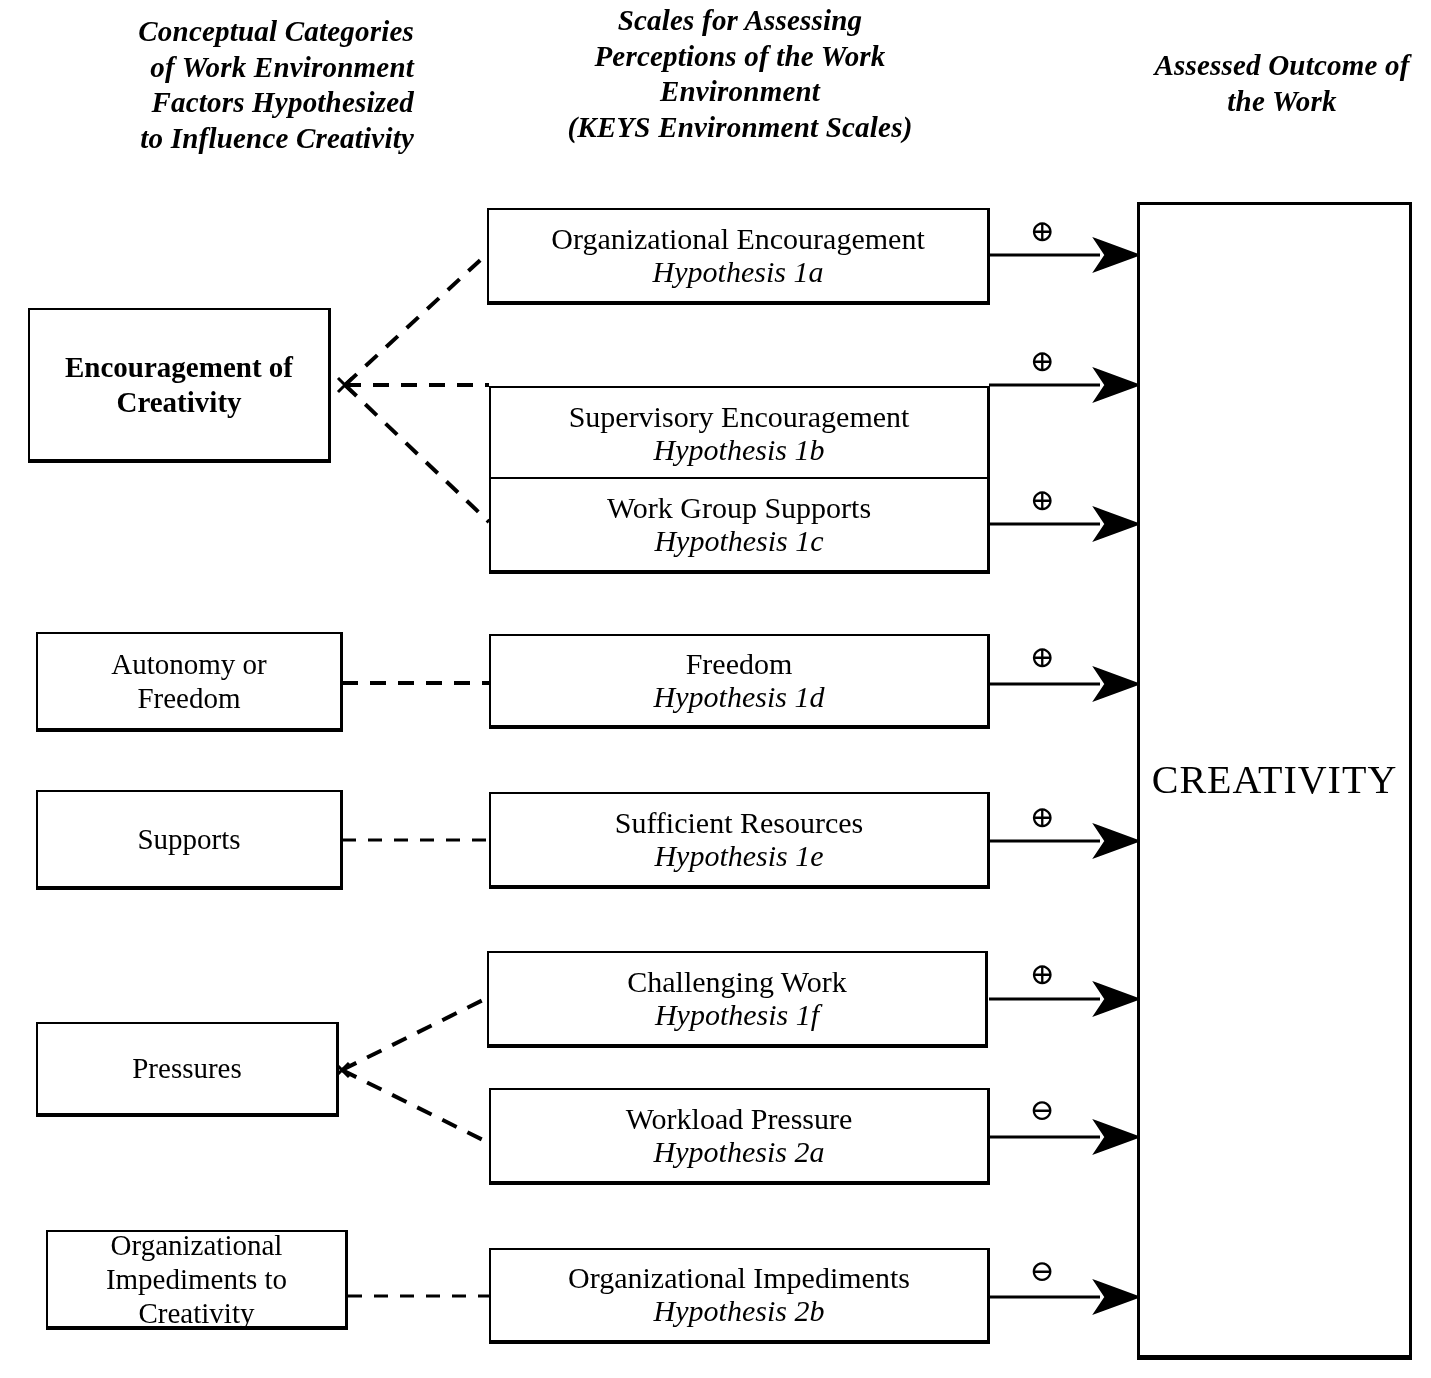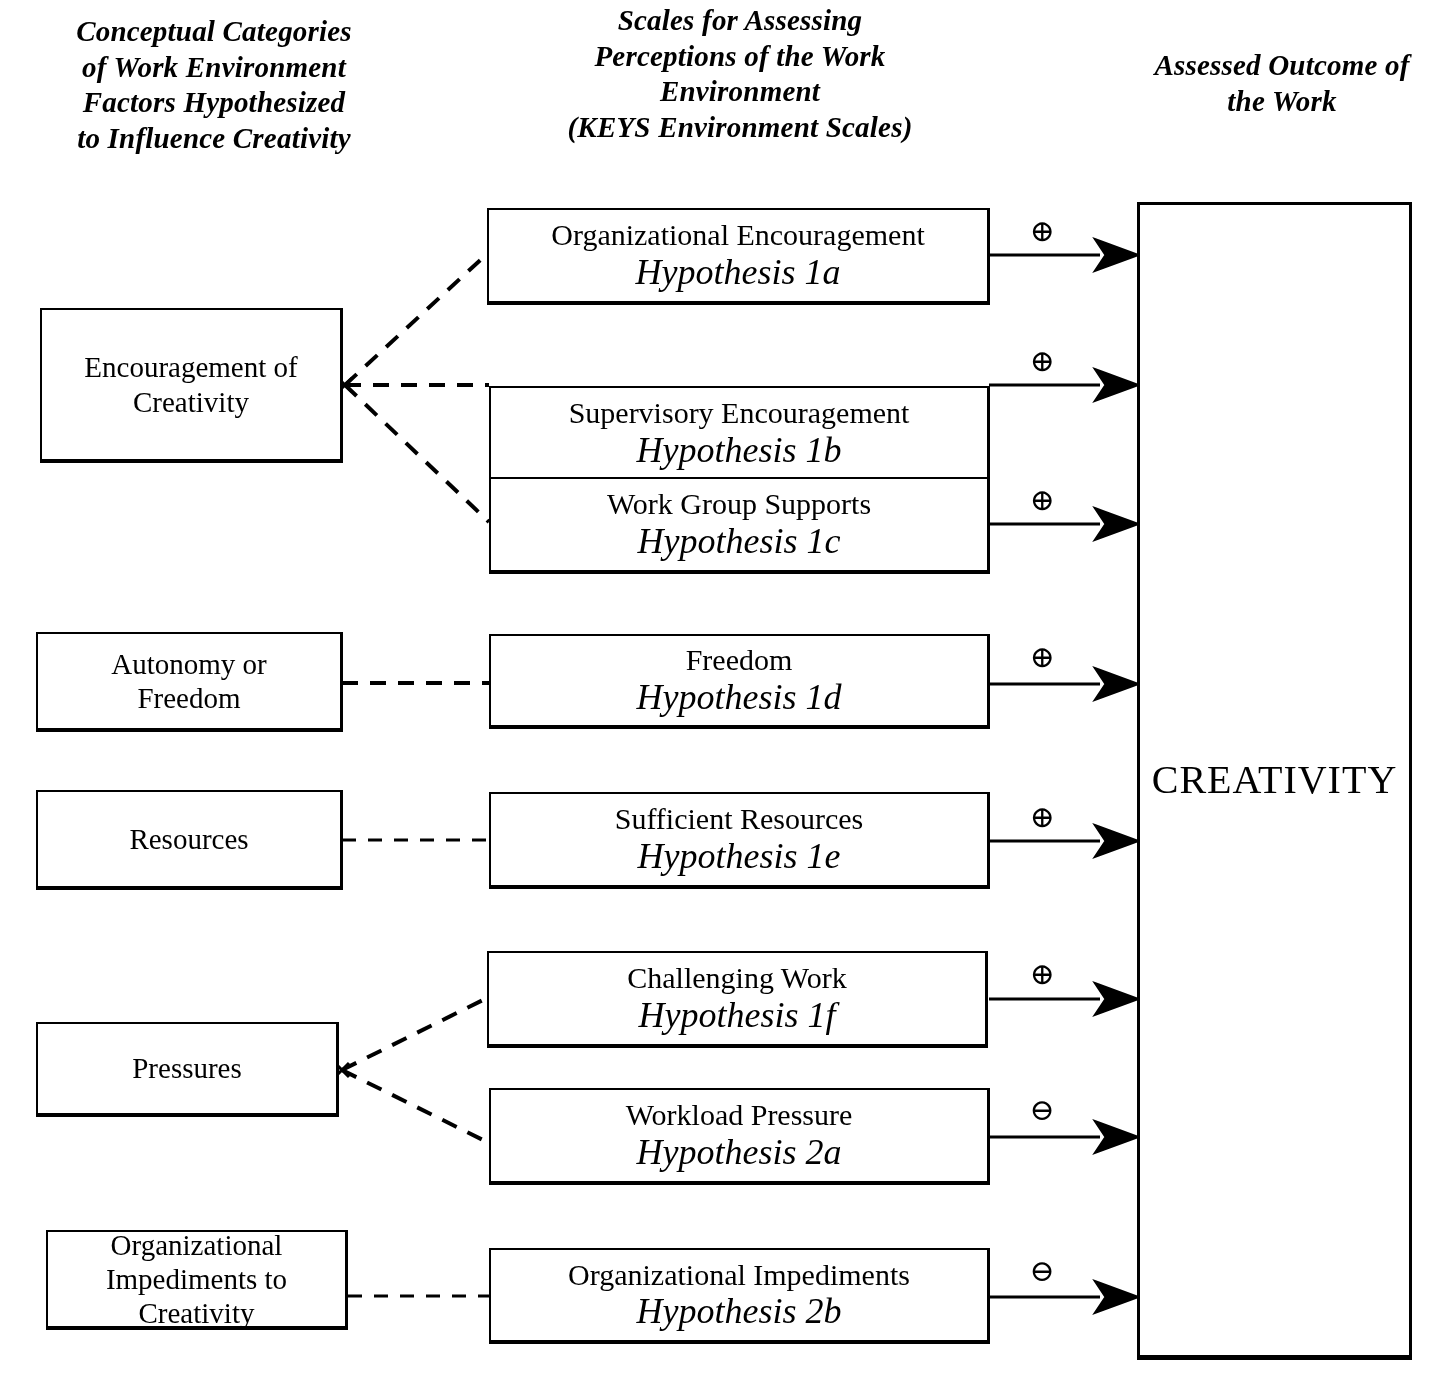--- a/index.html
+++ b/index.html
@@ -16,21 +16,21 @@
   }
   .hdr{
     position:absolute;
     font-style:italic;
     font-weight:700;
     font-size:29px;
     line-height:1.23;
     letter-spacing:.2px;
     white-space:pre-line;
   }
-  #hdr-left{ left:14px;  top:14px;  width:400px; text-align:center; }
+  #hdr-left{ left:14px;  top:14px;  width:400px; text-align:right; }
   #hdr-mid{  left:500px; top:3px;  width:480px; text-align:center; }
   #hdr-right{left:1082px;top:48px;  width:400px; text-align:center; }
 
   .box{
     position:absolute;
     box-sizing:border-box;
     border:2px solid #000;
     border-right-width:3px;
     border-bottom-width:4px;
     background:#fff;
@@ -44,21 +44,21 @@
     font-size:29px;
     line-height:1.18;
     white-space:pre-line;
   }
   .scale-title{
     font-size:30px;
     line-height:1.08;
     white-space:nowrap;
   }
   .scale-hyp{
-    font-size:36px;
+    font-size:30px;
     font-style:italic;
     line-height:1.12;
     white-space:nowrap;
   }
   #creativity-box{
     position:absolute;
     box-sizing:border-box;
     border:3px solid #000;
     border-bottom-width:5px;
     background:#fff;
@@ -152,32 +152,32 @@
           <path d="M989 1137 L1100 1137" fill="none"></path>
           <path d="M1096 1122 L1137 1137 L1096 1152 L1106 1137 Z"></path>
         </g>
       <g>
           <path d="M989 1297 L1100 1297" fill="none"></path>
           <path d="M1096 1282 L1137 1297 L1096 1312 L1106 1297 Z"></path>
         </g>
     </g>
   </svg>
 
-  <div class="box" id="cat-0" style="left:40px;  top:308px;  width:303px; height:155px;">
+  <div class="box" id="cat-0" style="left:28px;  top:308px;  width:303px; height:155px;font-weight:bold;">
     <div class="cat-label">Encouragement of
 Creativity</div>
   </div>
 
   <div class="box" id="cat-1" style="left:36px;  top:632px;  width:307px; height:100px;">
     <div class="cat-label">Autonomy or
 Freedom</div>
   </div>
 
   <div class="box" id="cat-2" style="left:36px;  top:790px;  width:307px; height:100px;">
-    <div class="cat-label">Resources</div>
+    <div class="cat-label">Supports</div>
   </div>
 
   <div class="box" id="cat-3" style="left:36px;  top:1022px; width:303px; height:95px;">
     <div class="cat-label">Pressures</div>
   </div>
 
   <div class="box" id="cat-4" style="left:46px;  top:1230px; width:302px; height:100px;">
     <div class="cat-label">Organizational
 Impediments to
 Creativity</div>

